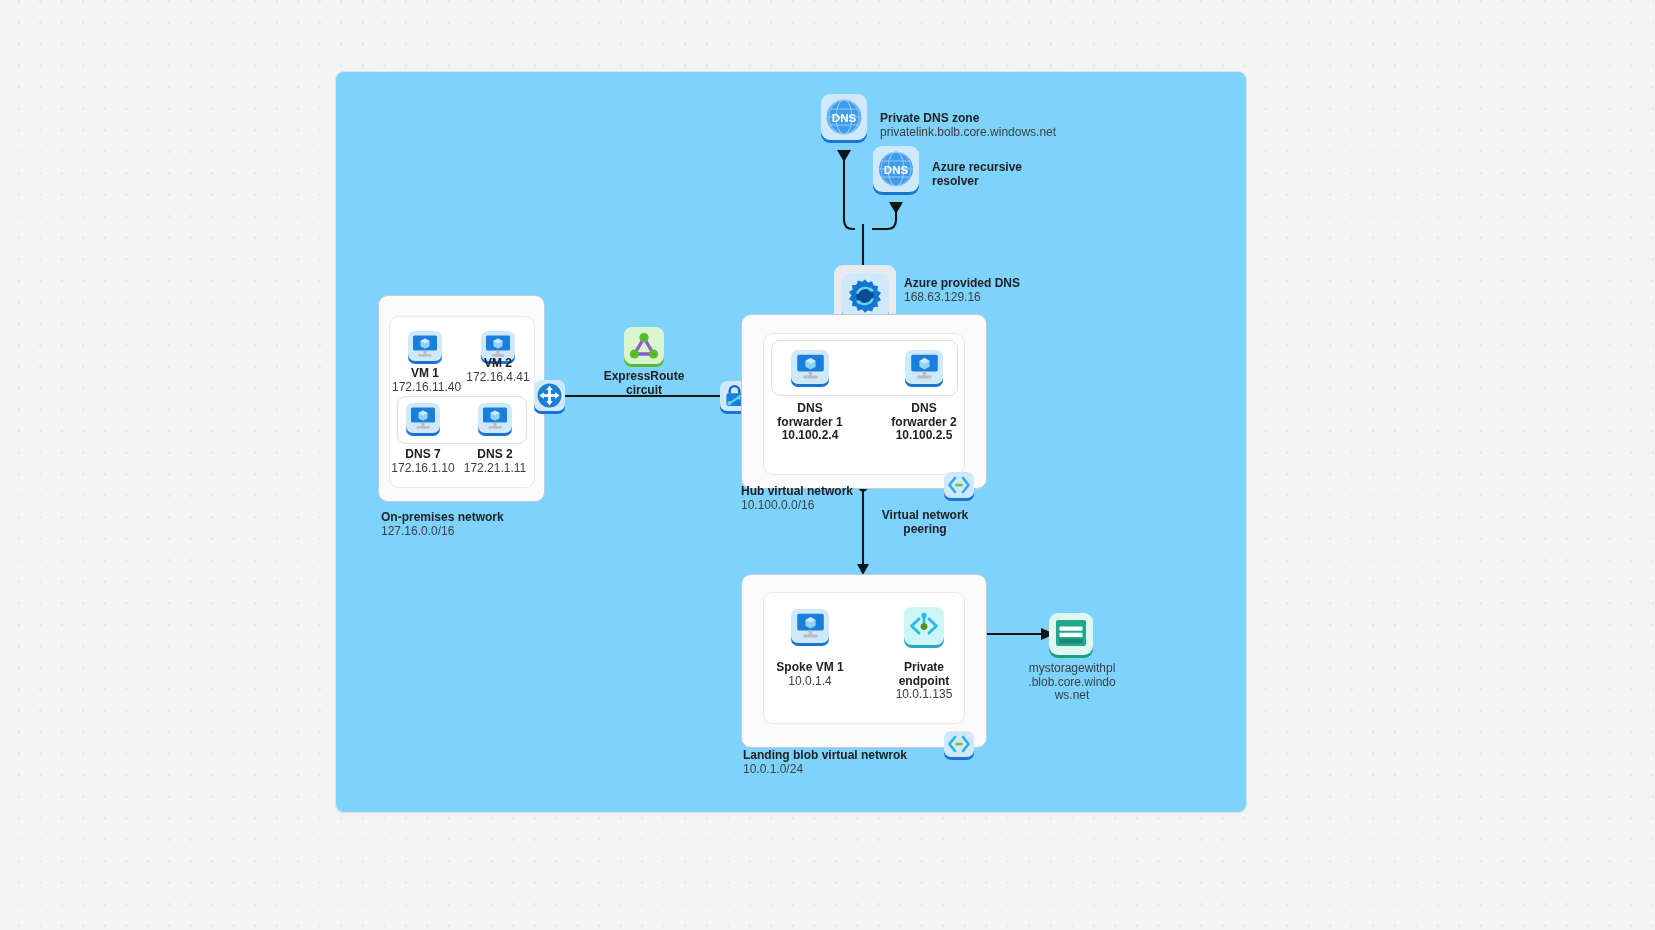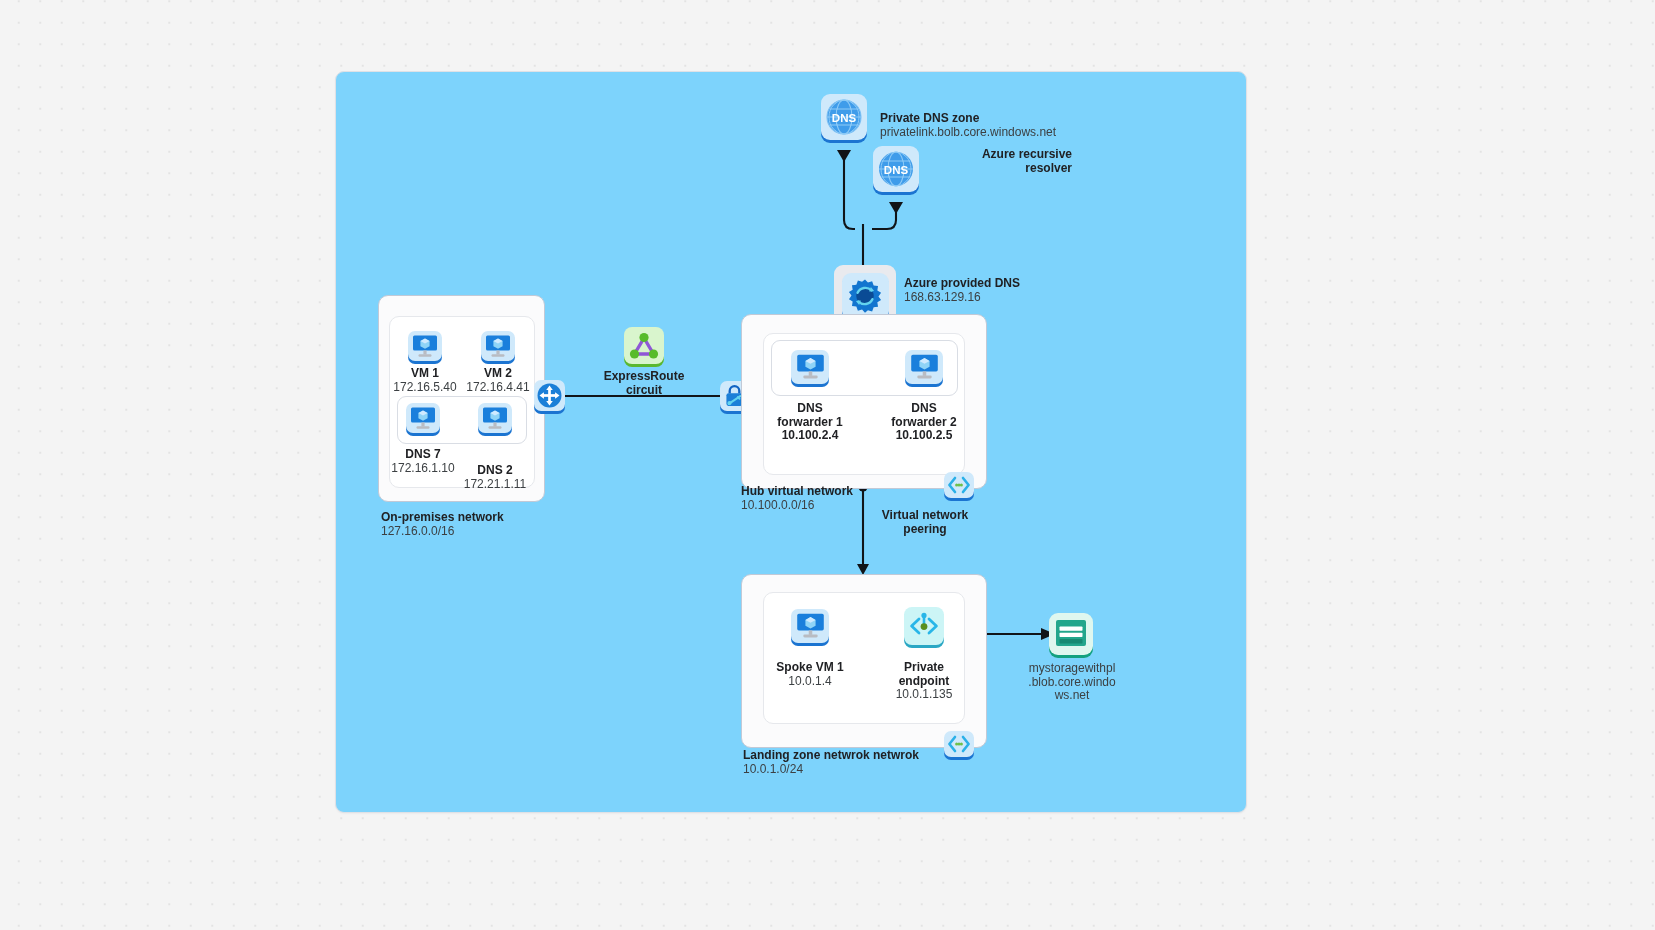--- a/index.html
+++ b/index.html
@@ -104,21 +104,21 @@
         <circle cx="19" cy="19" r="17" fill="#3f9cea"></circle>
         <ellipse cx="19" cy="19" rx="8" ry="17" fill="none" stroke="#8ecbf7" stroke-width="1.1"></ellipse>
         <ellipse cx="19" cy="19" rx="15" ry="17" fill="none" stroke="#8ecbf7" stroke-width="1"></ellipse>
         <line x1="2" y1="19" x2="36" y2="19" stroke="#8ecbf7" stroke-width="1.1"></line>
         <line x1="4.5" y1="11" x2="33.5" y2="11" stroke="#8ecbf7" stroke-width="1"></line>
         <line x1="4.5" y1="27" x2="33.5" y2="27" stroke="#8ecbf7" stroke-width="1"></line>
         <text x="19" y="23.5" font-family="Liberation Sans, sans-serif" font-size="11.5" font-weight="bold" fill="#ffffff" text-anchor="middle">DNS</text>
       </svg>
     </div>
   </div>
-  <div class="lbl" style="left:596px;top:76px;width:140px;text-align:right;">
+  <div class="lbl" style="left:596px;top:89px;width:140px;">
     <b>Azure recursive</b>
     <b>resolver</b>
   </div>
 
   <div class="node" style="left:498px;top:193px;">
     <div class="tile greyshell" style="position:relative;left:0;top:0;width:62px;height:62px;">
       <div class="tile lightblue under" style="position:relative;left:0;top:0;width:47px;height:47px;">
         <svg width="38" height="38" viewBox="0 0 40 40">
           <path fill="#1275cf" d="M20 2.5l3.1 3.4 4.4-1.4 1.6 4.4 4.6.6-.7 4.6 3.9 2.5-2.7 3.8
              2.7 3.8-3.9 2.5.7 4.6-4.6.6-1.6 4.4-4.4-1.4L20 37.5l-3.1-3.4-4.4 1.4-1.6-4.4-4.6-.6.7-4.6
@@ -144,33 +144,33 @@
     <svg width="28" height="25" viewBox="0 0 28 25">
       <rect x="2" y="1.5" width="24" height="15" rx="1.5" fill="#1a7fdc"></rect>
       <path fill="#8fd4f7" d="M14 4.4l4.6 2.6v5.2L14 14.8 9.4 12.2V7z"></path>
       <path fill="#cfeaff" d="M14 4.4l4.6 2.6L14 9.6 9.4 7z"></path>
       <rect x="12.4" y="16.5" width="3.2" height="4" fill="#b9bcc2"></rect>
       <rect x="7.5" y="20.2" width="13" height="2.6" rx="1.2" fill="#b9bcc2"></rect>
     </svg>
   </div>
   <div class="lbl center" style="left:56px;top:295px;width:66px;">
     <b>VM 1</b>
-    <span class="sub">172.16.5.40</span>
+    <span class="sub">172.16.11.40</span>
   </div>
 
   <div class="tile lightblue under" style="left:145px;top:259px;width:34px;height:30px;border-radius:7px;">
     <svg width="28" height="25" viewBox="0 0 28 25">
       <rect x="2" y="1.5" width="24" height="15" rx="1.5" fill="#1a7fdc"></rect>
       <path fill="#8fd4f7" d="M14 4.4l4.6 2.6v5.2L14 14.8 9.4 12.2V7z"></path>
       <path fill="#cfeaff" d="M14 4.4l4.6 2.6L14 9.6 9.4 7z"></path>
       <rect x="12.4" y="16.5" width="3.2" height="4" fill="#b9bcc2"></rect>
       <rect x="7.5" y="20.2" width="13" height="2.6" rx="1.2" fill="#b9bcc2"></rect>
     </svg>
   </div>
-  <div class="lbl center" style="left:129px;top:295px;width:66px;">
+  <div class="lbl center" style="left:129px;top:285px;width:66px;">
     <b>VM 2</b>
     <span class="sub">172.16.4.41</span>
   </div>
 
   <div class="tinybox" style="left:61px;top:324px;width:128px;height:46px;"></div>
 
   <div class="tile lightblue under" style="left:70px;top:331px;width:34px;height:30px;border-radius:7px;">
     <svg width="28" height="25" viewBox="0 0 28 25">
       <rect x="2" y="1.5" width="24" height="15" rx="1.5" fill="#1a7fdc"></rect>
       <path fill="#8fd4f7" d="M14 4.4l4.6 2.6v5.2L14 14.8 9.4 12.2V7z"></path>
@@ -186,21 +186,21 @@
 
   <div class="tile lightblue under" style="left:142px;top:331px;width:34px;height:30px;border-radius:7px;">
     <svg width="28" height="25" viewBox="0 0 28 25">
       <rect x="2" y="1.5" width="24" height="15" rx="1.5" fill="#1a7fdc"></rect>
       <path fill="#8fd4f7" d="M14 4.4l4.6 2.6v5.2L14 14.8 9.4 12.2V7z"></path>
       <path fill="#cfeaff" d="M14 4.4l4.6 2.6L14 9.6 9.4 7z"></path>
       <rect x="12.4" y="16.5" width="3.2" height="4" fill="#b9bcc2"></rect>
       <rect x="7.5" y="20.2" width="13" height="2.6" rx="1.2" fill="#b9bcc2"></rect>
     </svg>
   </div>
-  <div class="lbl center" style="left:126px;top:376px;width:66px;margin-top:16px;">
+  <div class="lbl center" style="left:126px;top:376px;width:66px;">
     <b>DNS 2</b>
     <span class="sub">172.21.1.11</span>
   </div>
 
   <div class="lbl" style="left:45px;top:439px;width:200px;">
     <b>On-premises network</b>
     <span class="sub">127.16.0.0/16</span>
   </div>
 
   <div class="tile lightblue under" style="left:198px;top:308px;width:31px;height:31px;border-radius:7px;">
@@ -322,21 +322,21 @@
       <circle cx="17" cy="16.6" r="3.4" fill="#5a8f1f"></circle>
     </svg>
   </div>
   <div class="lbl center" style="left:546px;top:589px;width:84px;">
     <b>Private</b>
     <b>endpoint</b>
     <span class="sub">10.0.1.135</span>
   </div>
 
   <div class="lbl" style="left:407px;top:677px;width:230px;">
-    <b>Landing zone netwrok netwrok</b>
+    <b>Landing blob virtual netwrok</b>
     <span class="sub">10.0.1.0/24</span>
   </div>
 
   <div class="tile lightblue under" style="left:608px;top:659px;width:30px;height:26px;border-radius:7px;">
     <svg width="26" height="22" viewBox="0 0 26 22">
       <polyline points="9,4 3.4,11 9,18" fill="none" stroke="#2ab0e8" stroke-width="2.6" stroke-linecap="round" stroke-linejoin="round"></polyline>
       <polyline points="17,4 22.6,11 17,18" fill="none" stroke="#2ab0e8" stroke-width="2.6" stroke-linecap="round" stroke-linejoin="round"></polyline>
       <circle cx="10.6" cy="11" r="1.5" fill="#6cc04a"></circle>
       <circle cx="13" cy="11" r="1.5" fill="#6cc04a"></circle>
       <circle cx="15.4" cy="11" r="1.5" fill="#6cc04a"></circle>

